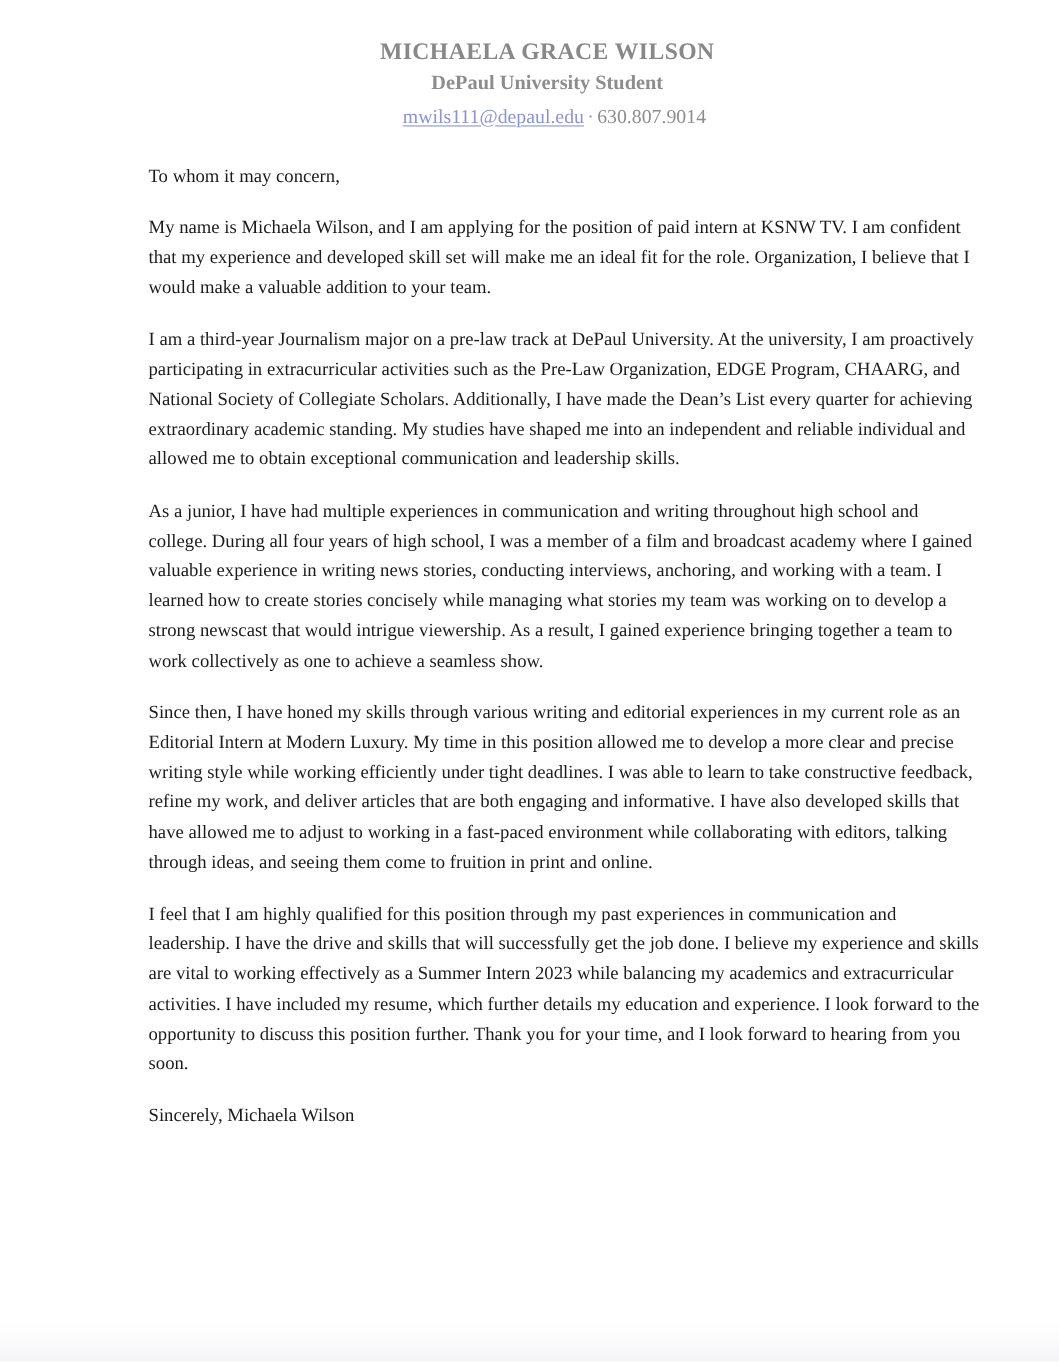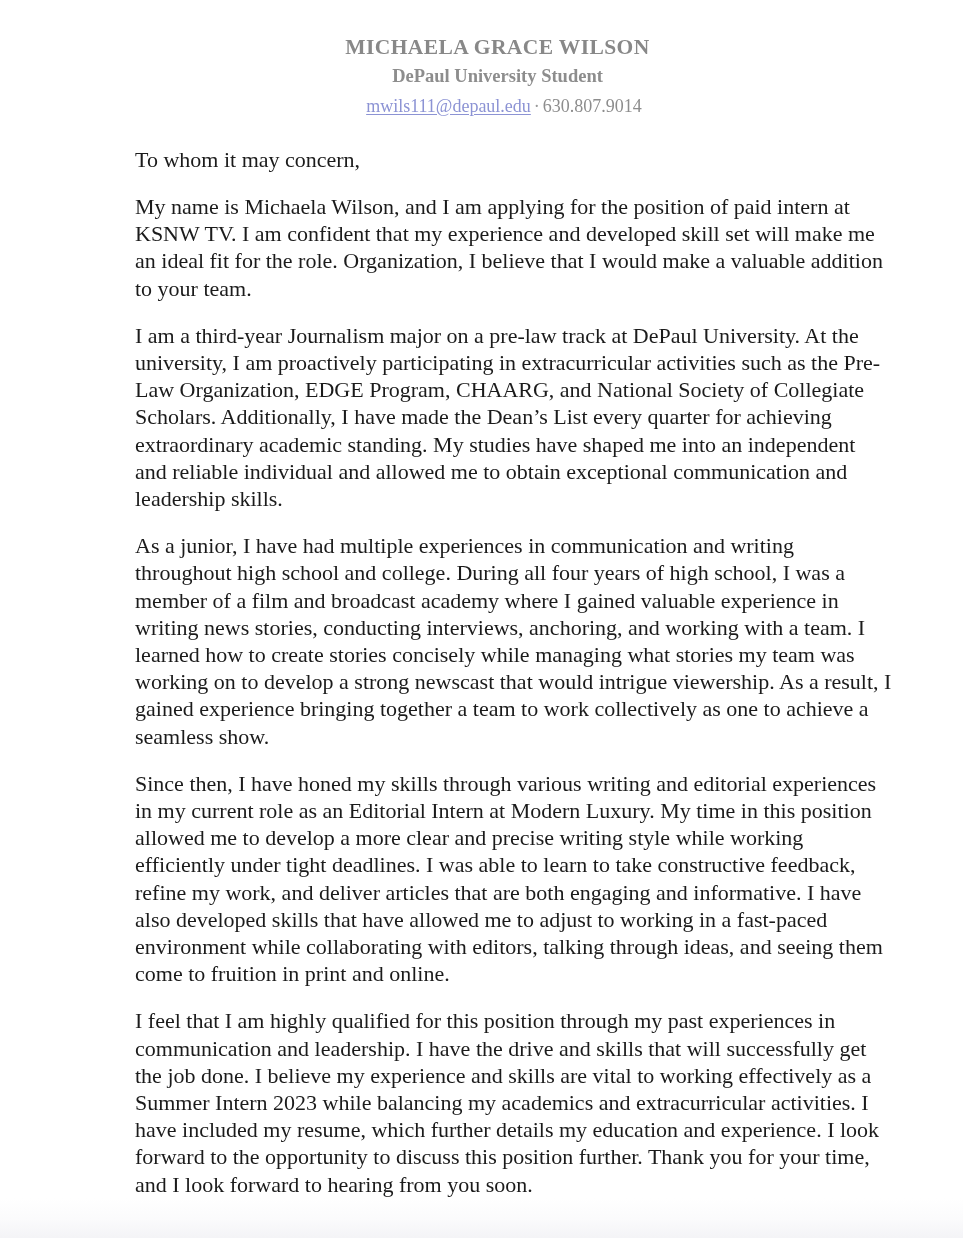--- a/index.html
+++ b/index.html
@@ -74,21 +74,21 @@
   .letter-body {
     margin: 0 auto;
     padding: 0;
     width: 757px;
     margin-left: 103px;
     padding-top: 27px;
   }
 
   .para {
     font-family: "Liberation Serif", "DejaVu Serif", serif;
-    font-size: 22px;
+    font-size: 17px;
     line-height: 27.2px;
     color: #1b1b1b;
     margin: 0 0 20px 0;
     text-align: left;
     text-rendering: optimizeLegibility;
   }
 
   .para:last-child {
     margin-bottom: 0;
   }
@@ -135,18 +135,19 @@
     <p class="para">My name is Michaela Wilson, and I am applying for the position of paid intern at KSNW TV. I am confident that my experience and developed skill set will make me an ideal fit for the role. Organization, I believe that I would make a valuable addition to your team.</p>
 
     <p class="para">I am a third-year Journalism major on a pre-law track at DePaul University. At the university, I am proactively participating in extracurricular activities such as the Pre-Law Organization, EDGE Program, CHAARG, and National Society of Collegiate Scholars. Additionally, I have made the Dean’s List every quarter for achieving extraordinary academic standing. My studies have shaped me into an independent and reliable individual and allowed me to obtain exceptional communication and leadership skills.</p>
 
     <p class="para">As a junior, I have had multiple experiences in communication and writing throughout high school and college. During all four years of high school, I was a member of a film and broadcast academy where I gained valuable experience in writing news stories, conducting interviews, anchoring, and working with a team. I learned how to create stories concisely while managing what stories my team was working on to develop a strong newscast that would intrigue viewership. As a result, I gained experience bringing together a team to work collectively as one to achieve a seamless show.</p>
 
     <p class="para">Since then, I have honed my skills through various writing and editorial experiences in my current role as an Editorial Intern at Modern Luxury. My time in this position allowed me to develop a more clear and precise writing style while working efficiently under tight deadlines. I was able to learn to take constructive feedback, refine my work, and deliver articles that are both engaging and informative. I have also developed skills that have allowed me to adjust to working in a fast-paced environment while collaborating with editors, talking through ideas, and seeing them come to fruition in print and online.</p>
 
     <p class="para">I feel that I am highly qualified for this position through my past experiences in communication and leadership. I have the drive and skills that will successfully get the job done. I believe my experience and skills are vital to working effectively as a Summer Intern 2023 while balancing my academics and extracurricular activities. I have included my resume, which further details my education and experience. I look forward to the opportunity to discuss this position further. Thank you for your time, and I look forward to hearing from you soon.</p>
 
+    <p class="para para-closing">Sincerely, Michaela Wilson</p>
 
   </main>
 
   <div class="page-edge-shadow"></div>
 
 </div>
 
 </body></html>

